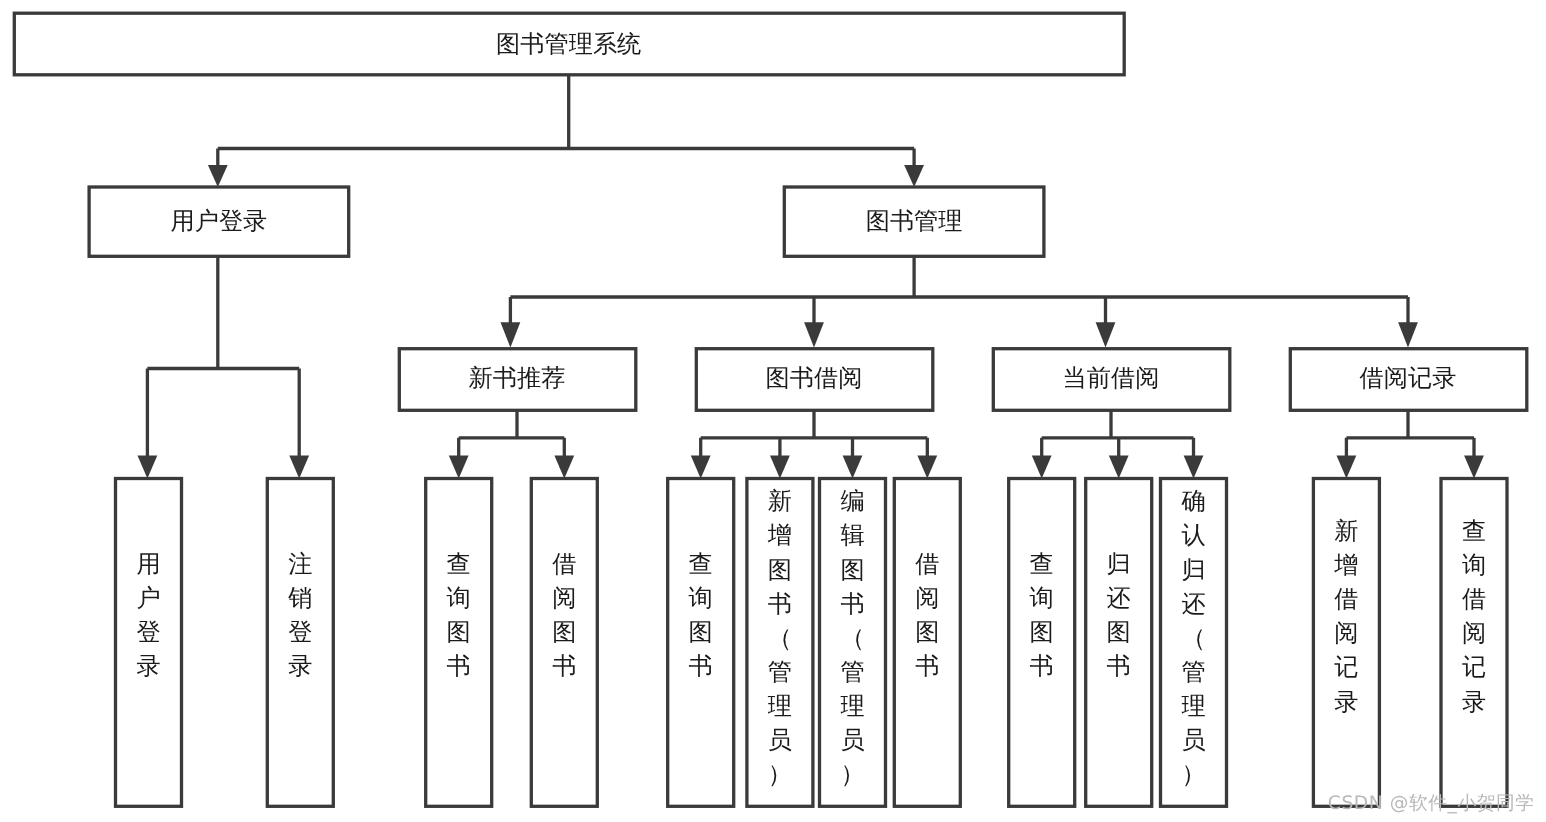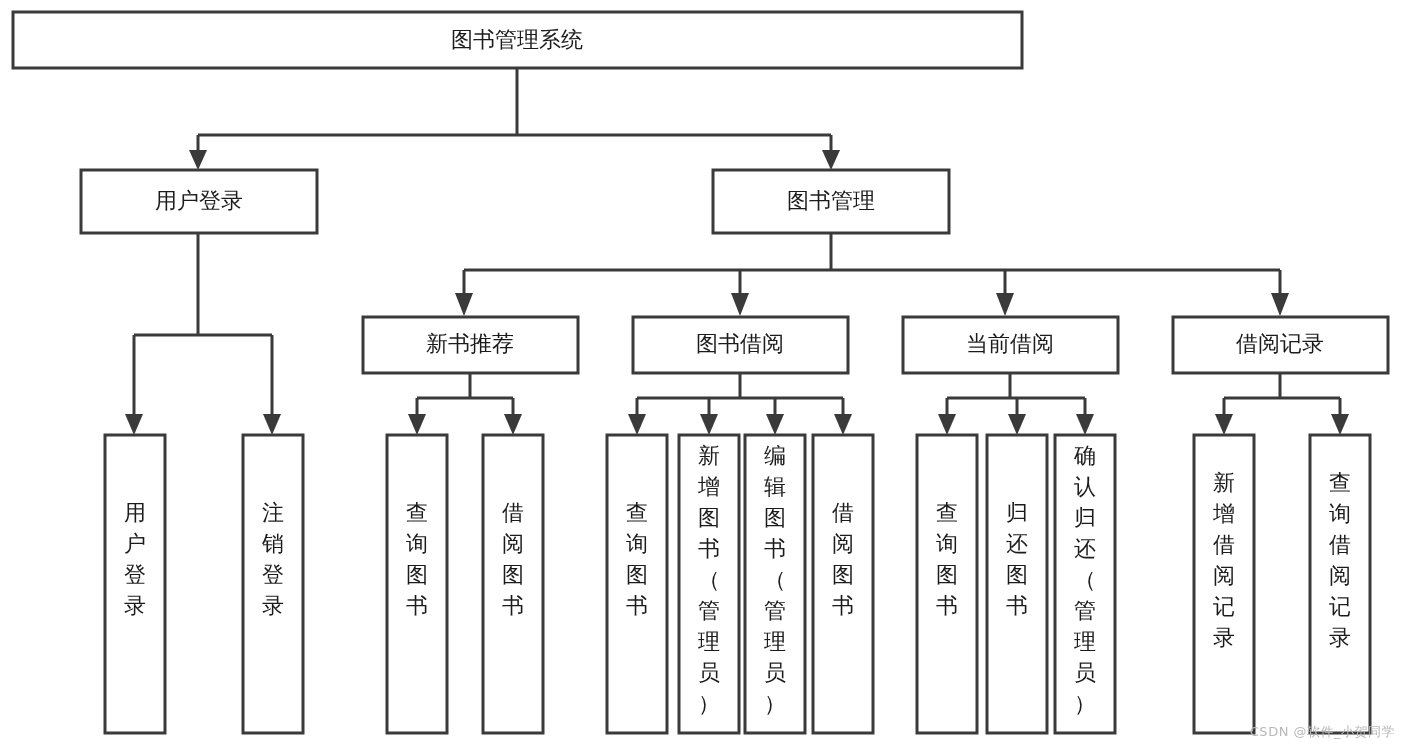--- a/index.html
+++ b/index.html
@@ -54,21 +54,21 @@
     font-size: 22px;
     fill: #1b1b1b;
     text-anchor: middle;
     white-space: pre;
   }
   .watermark {
     position: absolute;
     right: 10px;
     bottom: 6px;
     font-family: "DejaVu Sans", "Liberation Sans", sans-serif;
-    font-size: 13px;
+    font-size: 17px;
     color: #b8b8b8;
     letter-spacing: 0.5px;
     user-select: none;
     pointer-events: none;
   }
 </style>
 </head>
 <body>
 
 <div id="diagram-root">

